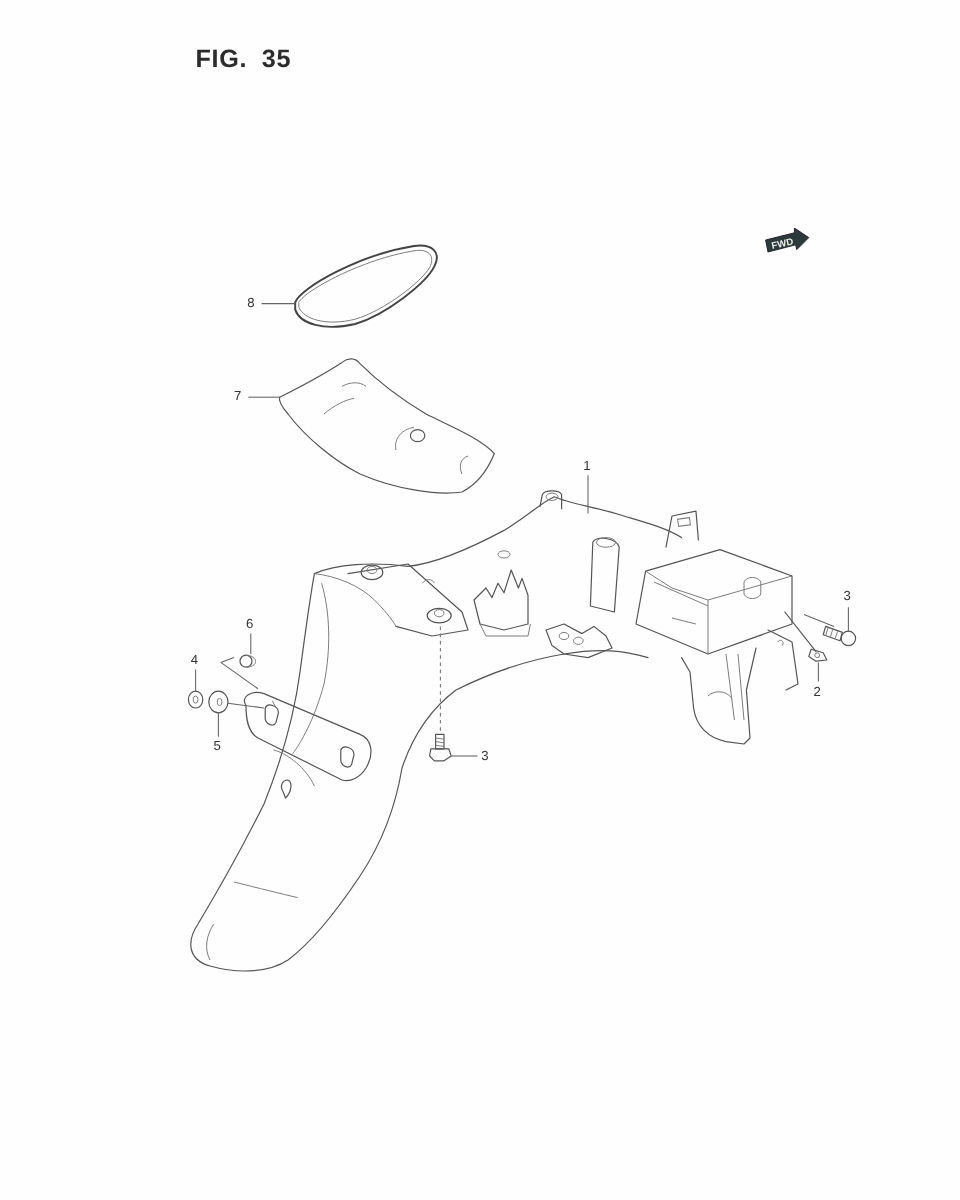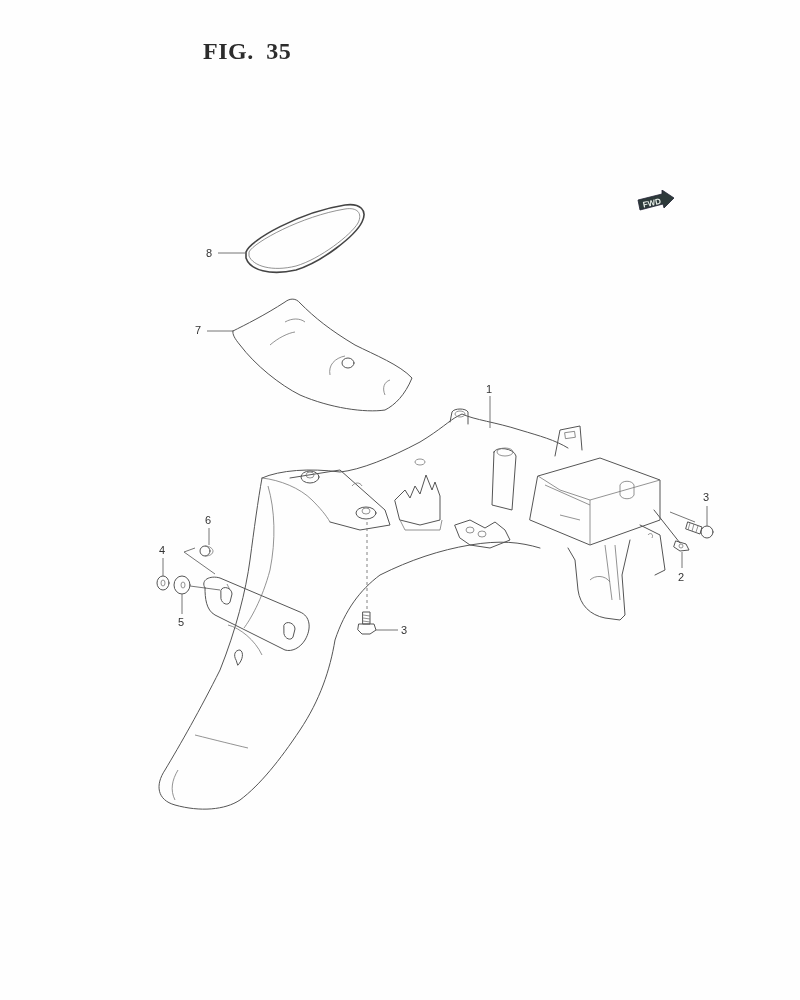--- a/index.html
+++ b/index.html
@@ -18,27 +18,26 @@
     .page {
       position: absolute;
       left: 0; top: 0;
       width: 800px; height: 1000px;
       background: #fefefe;
     }
     .fig-title {
       position: absolute;
       left: 163px;
       top: 38px;
-      font-family: Liberation Serif, serif;
-      font-size: 24px;
+      font-family: Liberation Sans, sans-serif;
+      font-size: 21px;
       font-weight: bold;
       color: #2c2c2c;
       letter-spacing: 0.5px;
       word-spacing: 6px;
-      margin-left: 40px;
     }
     svg.drawing {
       position: absolute;
       left: 0; top: 0;
       width: 800px; height: 1000px;
     }
     .ln { fill: none; stroke: #555; stroke-width: 1; stroke-linejoin: round; stroke-linecap: round; }
     .ln-thin { fill: none; stroke: #777; stroke-width: 0.8; }
     .ln-bold { fill: none; stroke: #444; stroke-width: 1.6; }
     .leader { fill: none; stroke: #666; stroke-width: 0.9; }

